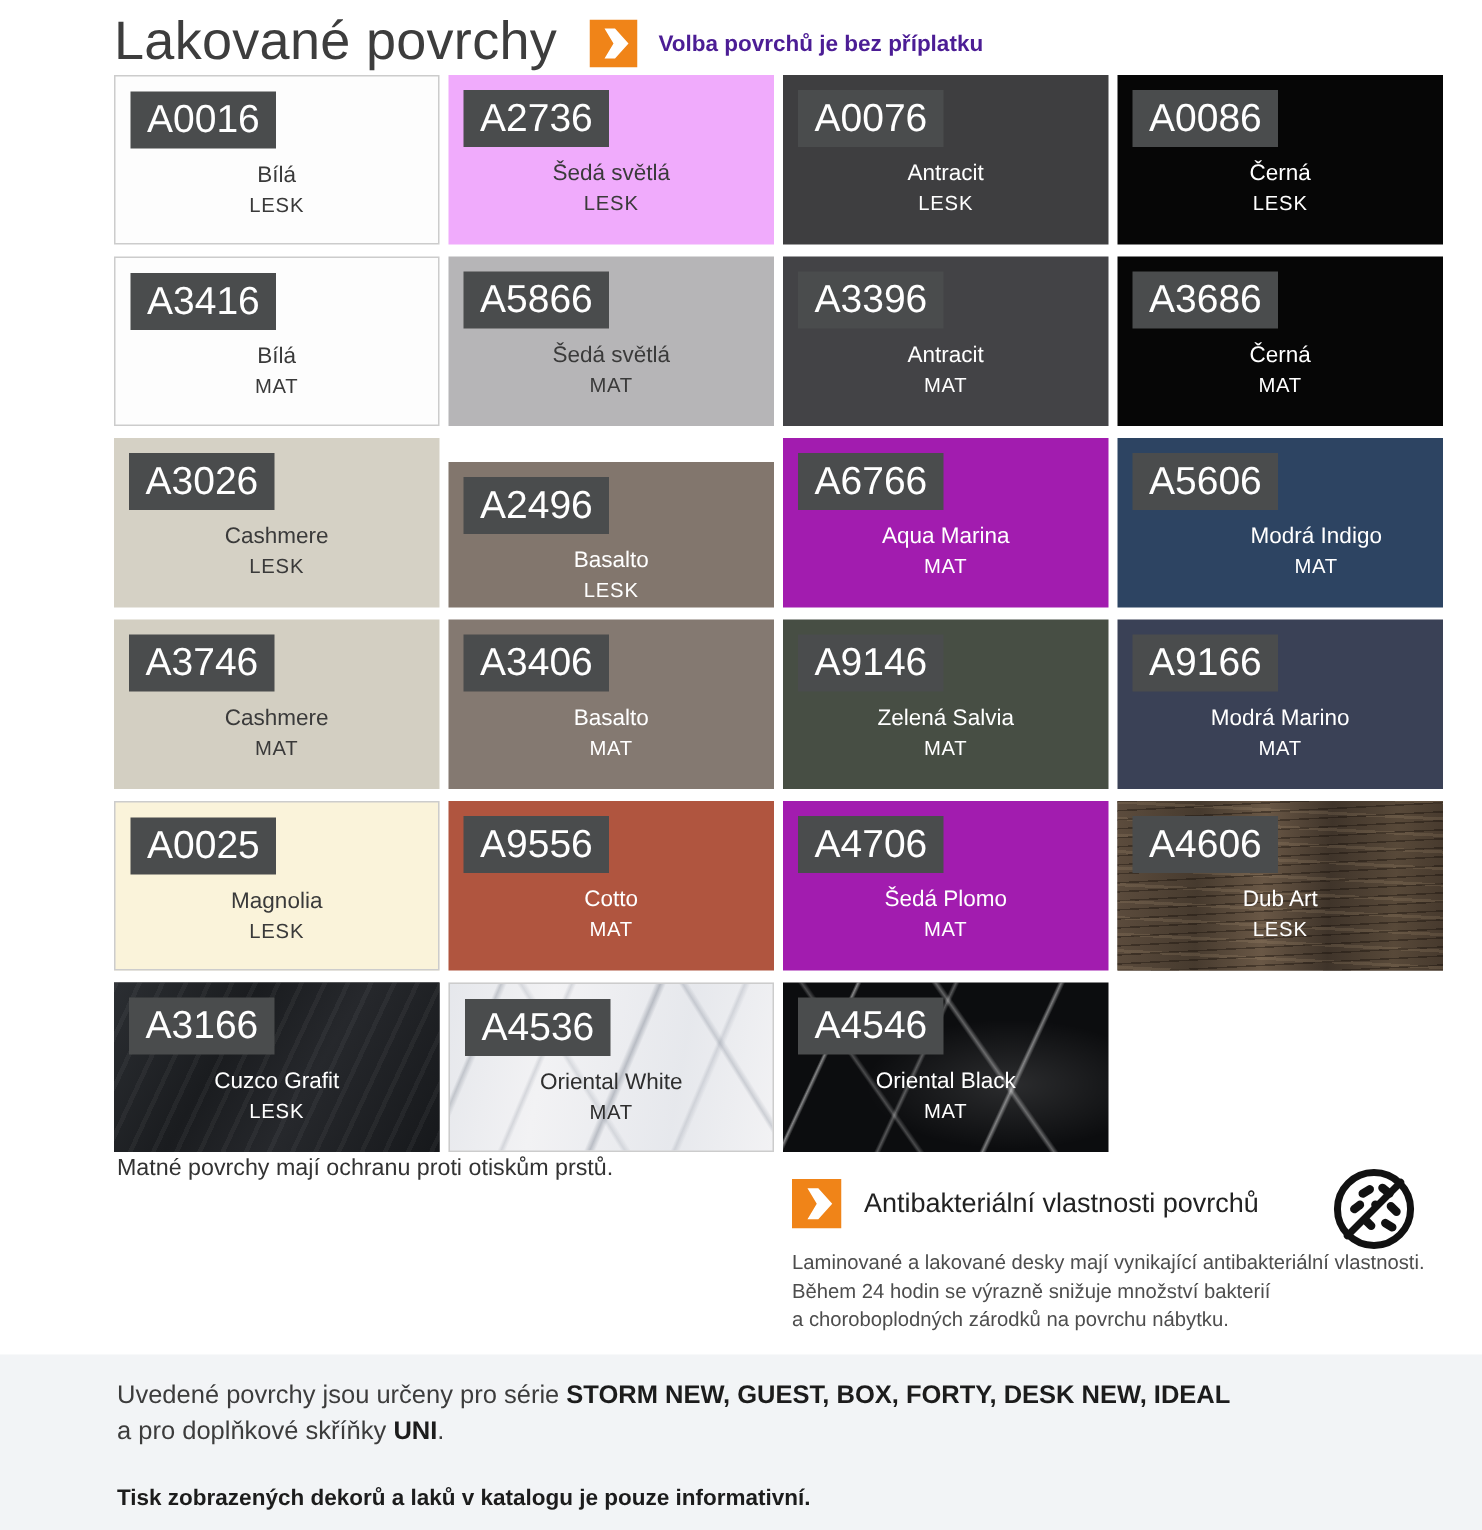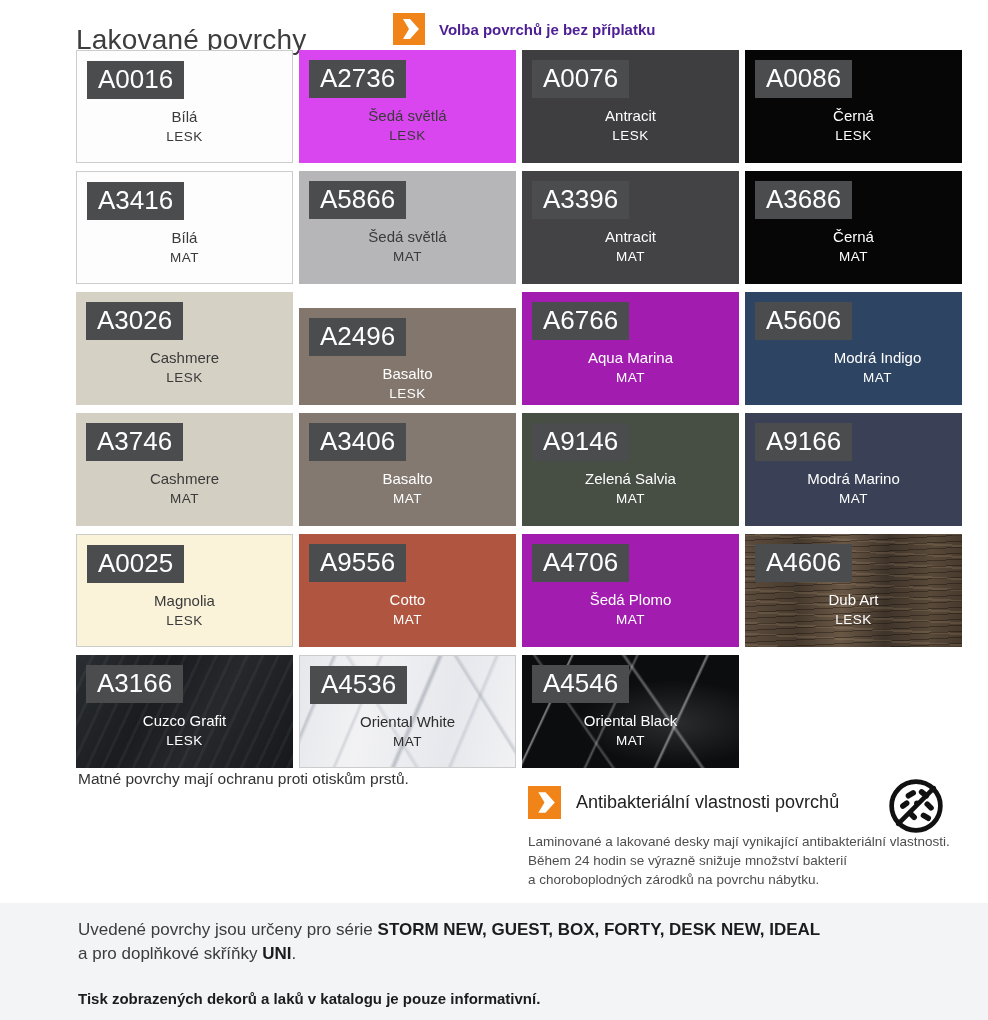--- a/index.html
+++ b/index.html
@@ -1,21 +1,21 @@
 <!DOCTYPE html>
 <html><head>
 <meta charset="utf-8">
 <style>
   * { margin:0; padding:0; box-sizing:border-box; }
   html,body { width:988px; height:1020px; background:#ffffff;
     font-family:"Liberation Sans", sans-serif; overflow:hidden; }
   #page { position:relative; width:988px; height:1020px; background:#fff; }
 
   
-  .page-title { position:absolute; left:76px; top:24px; font-size:28px;
+  .page-title { position:absolute; left:76px; top:6px; font-size:36px;
     color:#3d3d3d; font-weight:400; letter-spacing:0.2px; }
   .header-note { position:absolute; left:393px; top:13px; display:flex;
     align-items:center; gap:14px; }
   .chev-icon { width:32px; height:32px; display:block; }
   .header-note-text { font-size:15px; font-weight:700; color:#4c1d95; }
 
   
   .swatch-grid { position:absolute; left:76px; top:50px; width:886px;
     display:grid; grid-template-columns:repeat(4,1fr); gap:8px 6px;
     grid-auto-rows:113px; }
@@ -73,21 +73,21 @@
     </svg>
     <span class="header-note-text">Volba povrchů je bez příplatku</span>
   </div>
 
   <div class="swatch-grid">
       <div class="swatch bordered" style="background: rgb(253, 253, 253); color: rgb(58, 58, 58);">
         <span class="badge">A0016</span>
         <div class="sname">Bílá</div>
         <div class="sfinish">LESK</div>
       </div>
-      <div class="swatch" style="background: #d946ef; color: rgb(58, 58, 58);">
+      <div class="swatch" style="background: #f0abfc; color: rgb(58, 58, 58);">
         <span class="badge">A2736</span>
         <div class="sname">Šedá světlá</div>
         <div class="sfinish">LESK</div>
       </div>
       <div class="swatch" style="background: rgb(62, 62, 64); color: rgb(255, 255, 255);">
         <span class="badge">A0076</span>
         <div class="sname">Antracit</div>
         <div class="sfinish">LESK</div>
       </div>
       <div class="swatch" style="background: rgb(6, 6, 6); color: rgb(255, 255, 255);">

